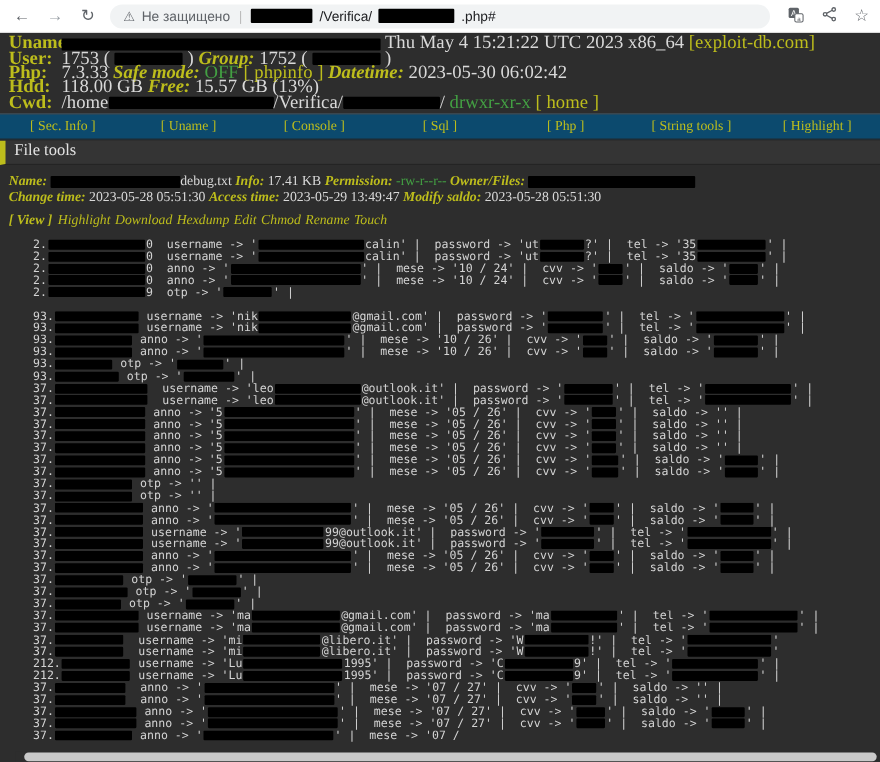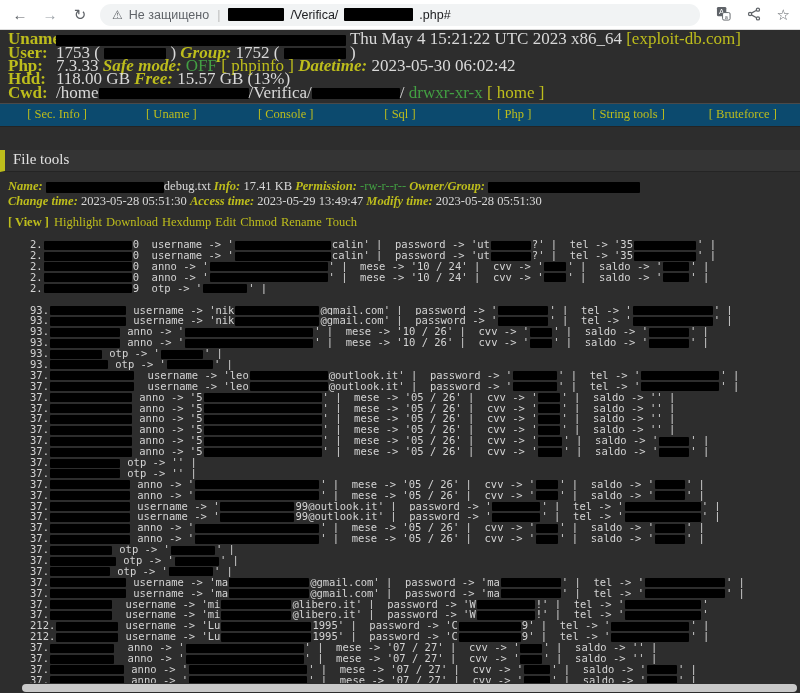--- a/index.html
+++ b/index.html
@@ -27,28 +27,28 @@
   .hlabel { display:inline-block; width:48px; color:#bdbd1c; font-weight:bold; }
   .lbl { color:#bdbd1c; font-weight:bold;font-style:italic; }
   .grn { color:#43a043; }
   .lnk { color:#bdbd1c; cursor:pointer; }
   .redact { display:inline-block; background:#000; height:11px; border-radius:1px; vertical-align:middle; }
 
   .nav { margin-top:4px; background:#0c4a6e; border-top:1px solid #4a4a4a; border-bottom:1px solid #242424;
          display:grid; grid-template-columns:repeat(7,1fr); padding:3px 0 4px 0; }
   .nav-item { text-align:center; color:#bdbd1c; font-size:12.5px; cursor:pointer; }
 
-  .section-title { margin-top:23px; background:#343434; border-left:5px solid #bdbd1c;
+  .section-title { margin-top:1px; background:#343434; border-left:5px solid #bdbd1c;
                    border-bottom:1px solid #242424; color:#e2e2e2; font-weight:normal;
                    font-size:15px; padding:1px 0 3px 8px; }
 
   .fileinfo { padding:7px 8px 0 8px; }
   .frow { font-size:12.5px; line-height:14.5px; white-space:nowrap; }
 
-  .actions { padding:7px 20px 0 8px; font-size:12.5px; white-space:nowrap; }
+  .actions { padding:7px 20px 0 8px; font-size:12.5px; white-space:nowrap;font-style:italic; }
   .actions .active { color:#bdbd1c; font-weight:bold; margin-right:5px; }
   .actions .lnk { margin-right:4px; }
 
   
   .content { margin:9px 0 0 30px; font-family:"DejaVu Sans Mono", monospace;
              font-size:10.5px; line-height:10.9px; color:#d4d4d4; }
   .cline { height:10.9px; white-space:pre; overflow:hidden; }
   .redact-m { display:inline-block; background:#000; height:9px; border-radius:1px;
               vertical-align:middle; margin:0 1px; }
 
@@ -104,28 +104,28 @@
       <div class="hrow"><span class="hlabel">Cwd:</span><span>/home</span><span class="redact" style="width: 150px;"></span><span>/Verifica/</span><span class="redact" style="width: 88px;"></span><span>/ </span><span class="grn">drwxr-xr-x</span><span class="lnk"> [ home ]</span></div>
     </div>
 
   <div class="nav" id="navbar">
       <div class="nav-item">[ Sec. Info ]</div>
       <div class="nav-item">[ Uname ]</div>
       <div class="nav-item">[ Console ]</div>
       <div class="nav-item">[ Sql ]</div>
       <div class="nav-item">[ Php ]</div>
       <div class="nav-item">[ String tools ]</div>
-      <div class="nav-item">[ Bruteforce ]</div>
+      <div class="nav-item">[ Highlight ]</div>
     </div>
 
   <h1 class="section-title">File tools</h1>
 
   <div class="fileinfo" id="fileinfo-rows">
-      <div class="frow"><span class="lbl">Name: </span><span class="redact" style="width: 118px;"></span><span>debug.txt </span><span class="lbl">Info:</span><span> 17.41 KB </span><span class="lbl">Permission:</span><span class="grn"> -rw-r--r--</span><span class="lbl"> Owner/Group: </span><span class="redact" style="width: 152px;"></span></div>
-      <div class="frow"><span class="lbl">Change time:</span><span> 2023-05-28 05:51:30 </span><span class="lbl">Access time:</span><span> 2023-05-29 13:49:47 </span><span class="lbl">Modify time:</span><span> 2023-05-28 05:51:30</span></div>
+      <div class="frow"><span class="lbl">Name: </span><span class="redact" style="width: 118px;"></span><span>debug.txt </span><span class="lbl">Info:</span><span> 17.41 KB </span><span class="lbl">Permission:</span><span class="grn"> -rw-r--r--</span><span class="lbl"> Owner/Files: </span><span class="redact" style="width: 152px;"></span></div>
+      <div class="frow"><span class="lbl">Change time:</span><span> 2023-05-28 05:51:30 </span><span class="lbl">Access time:</span><span> 2023-05-29 13:49:47 </span><span class="lbl">Modify saldo:</span><span> 2023-05-28 05:51:30</span></div>
     </div>
 
   <div class="actions" id="actions-row"><span class="active">[ View ]</span><span class="lnk">Highlight</span><span class="lnk">Download</span><span class="lnk">Hexdump</span><span class="lnk">Edit</span><span class="lnk">Chmod</span><span class="lnk">Rename</span><span class="lnk">Touch</span></div>
 
   <div class="content" id="file-content">
       <div class="cline"><span>2.</span><span class="redact-m" style="width: 88px;"></span><span>0  username -&gt; '</span><span class="redact-m" style="width: 96px;"></span><span>calin' |  password -&gt; 'ut</span><span class="redact-m" style="width: 40px;"></span><span>?' |  tel -&gt; '35</span><span class="redact-m" style="width: 62px;"></span><span>' |</span></div>
       <div class="cline"><span>2.</span><span class="redact-m" style="width: 88px;"></span><span>0  username -&gt; '</span><span class="redact-m" style="width: 96px;"></span><span>calin' |  password -&gt; 'ut</span><span class="redact-m" style="width: 40px;"></span><span>?' |  tel -&gt; '35</span><span class="redact-m" style="width: 62px;"></span><span>' |</span></div>
       <div class="cline"><span>2.</span><span class="redact-m" style="width: 88px;"></span><span>0  anno -&gt; '</span><span class="redact-m" style="width: 118px;"></span><span>' |  mese -&gt; '10 / 24' |  cvv -&gt; '</span><span class="redact-m" style="width: 22px;"></span><span>' |  saldo -&gt; '</span><span class="redact-m" style="width: 26px;"></span><span>' |</span></div>
       <div class="cline"><span>2.</span><span class="redact-m" style="width: 88px;"></span><span>0  anno -&gt; '</span><span class="redact-m" style="width: 118px;"></span><span>' |  mese -&gt; '10 / 24' |  cvv -&gt; '</span><span class="redact-m" style="width: 22px;"></span><span>' |  saldo -&gt; '</span><span class="redact-m" style="width: 26px;"></span><span>' |</span></div>
       <div class="cline"><span>2.</span><span class="redact-m" style="width: 88px;"></span><span>9  otp -&gt; '</span><span class="redact-m" style="width: 44px;"></span><span>' |</span></div>

